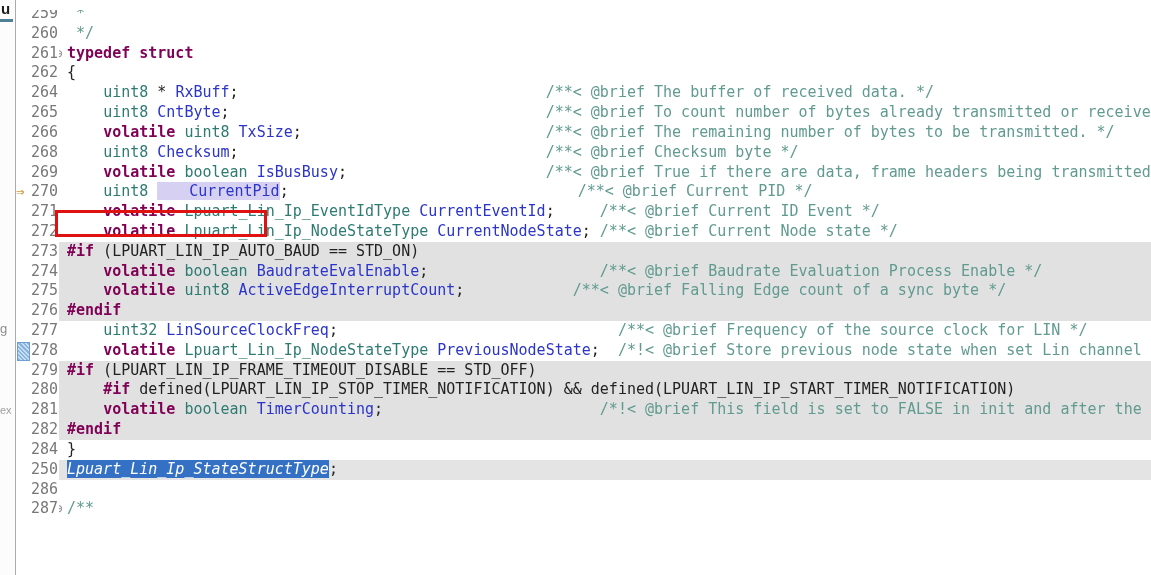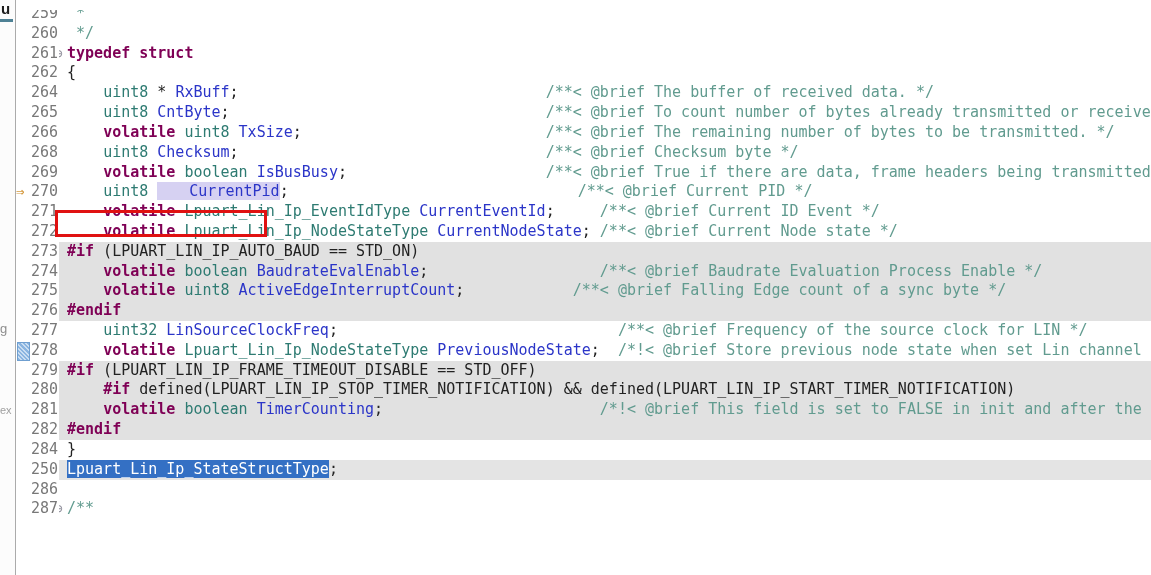--- a/index.html
+++ b/index.html
@@ -21,21 +21,21 @@
   .body{flex:1 1 auto;position:relative;padding-left:8px;overflow:hidden;}
   .gray .body{background:#e1e1e1;}
   .cur  .body{background:#e4e4e4;}
   .code{white-space:pre;}
   .kw{color:#7f0055;font-weight:bold;}
   .ty{color:#2e7b72;}
   .fd{color:#2b35c8;}
   .pl{color:#222222;}
   .cm{color:#619b8f;}
   .occ{color:#2b35c8;background:#d6d1f2;padding-left:32px;}
-  .sel{color:#ffffff;background:#3470c4;}
+  .sel{color:#ffffff;background:#3470c4;font-style:italic;}
   .fold{position:absolute;left:-4px;top:0;width:12px;color:#8a8a96;font-size:13px;line-height:19.827px;}
   .arrow{position:absolute;left:0;top:0;color:#d59a3f;font-weight:bold;font-size:14px;line-height:19.827px;}
   .bluemark{position:absolute;left:1px;top:1px;width:11px;height:17px;border:1px solid #6f9fd0;
             background:repeating-linear-gradient(45deg,#8ab4e0 0 1.5px,#cadef2 1.5px 3px);}
   
   .redbox{position:absolute;left:55px;top:210px;width:212px;height:27px;border:3px solid #e01111;
           box-sizing:border-box;z-index:5;pointer-events:none;}
 </style>
 </head>
 <body>

